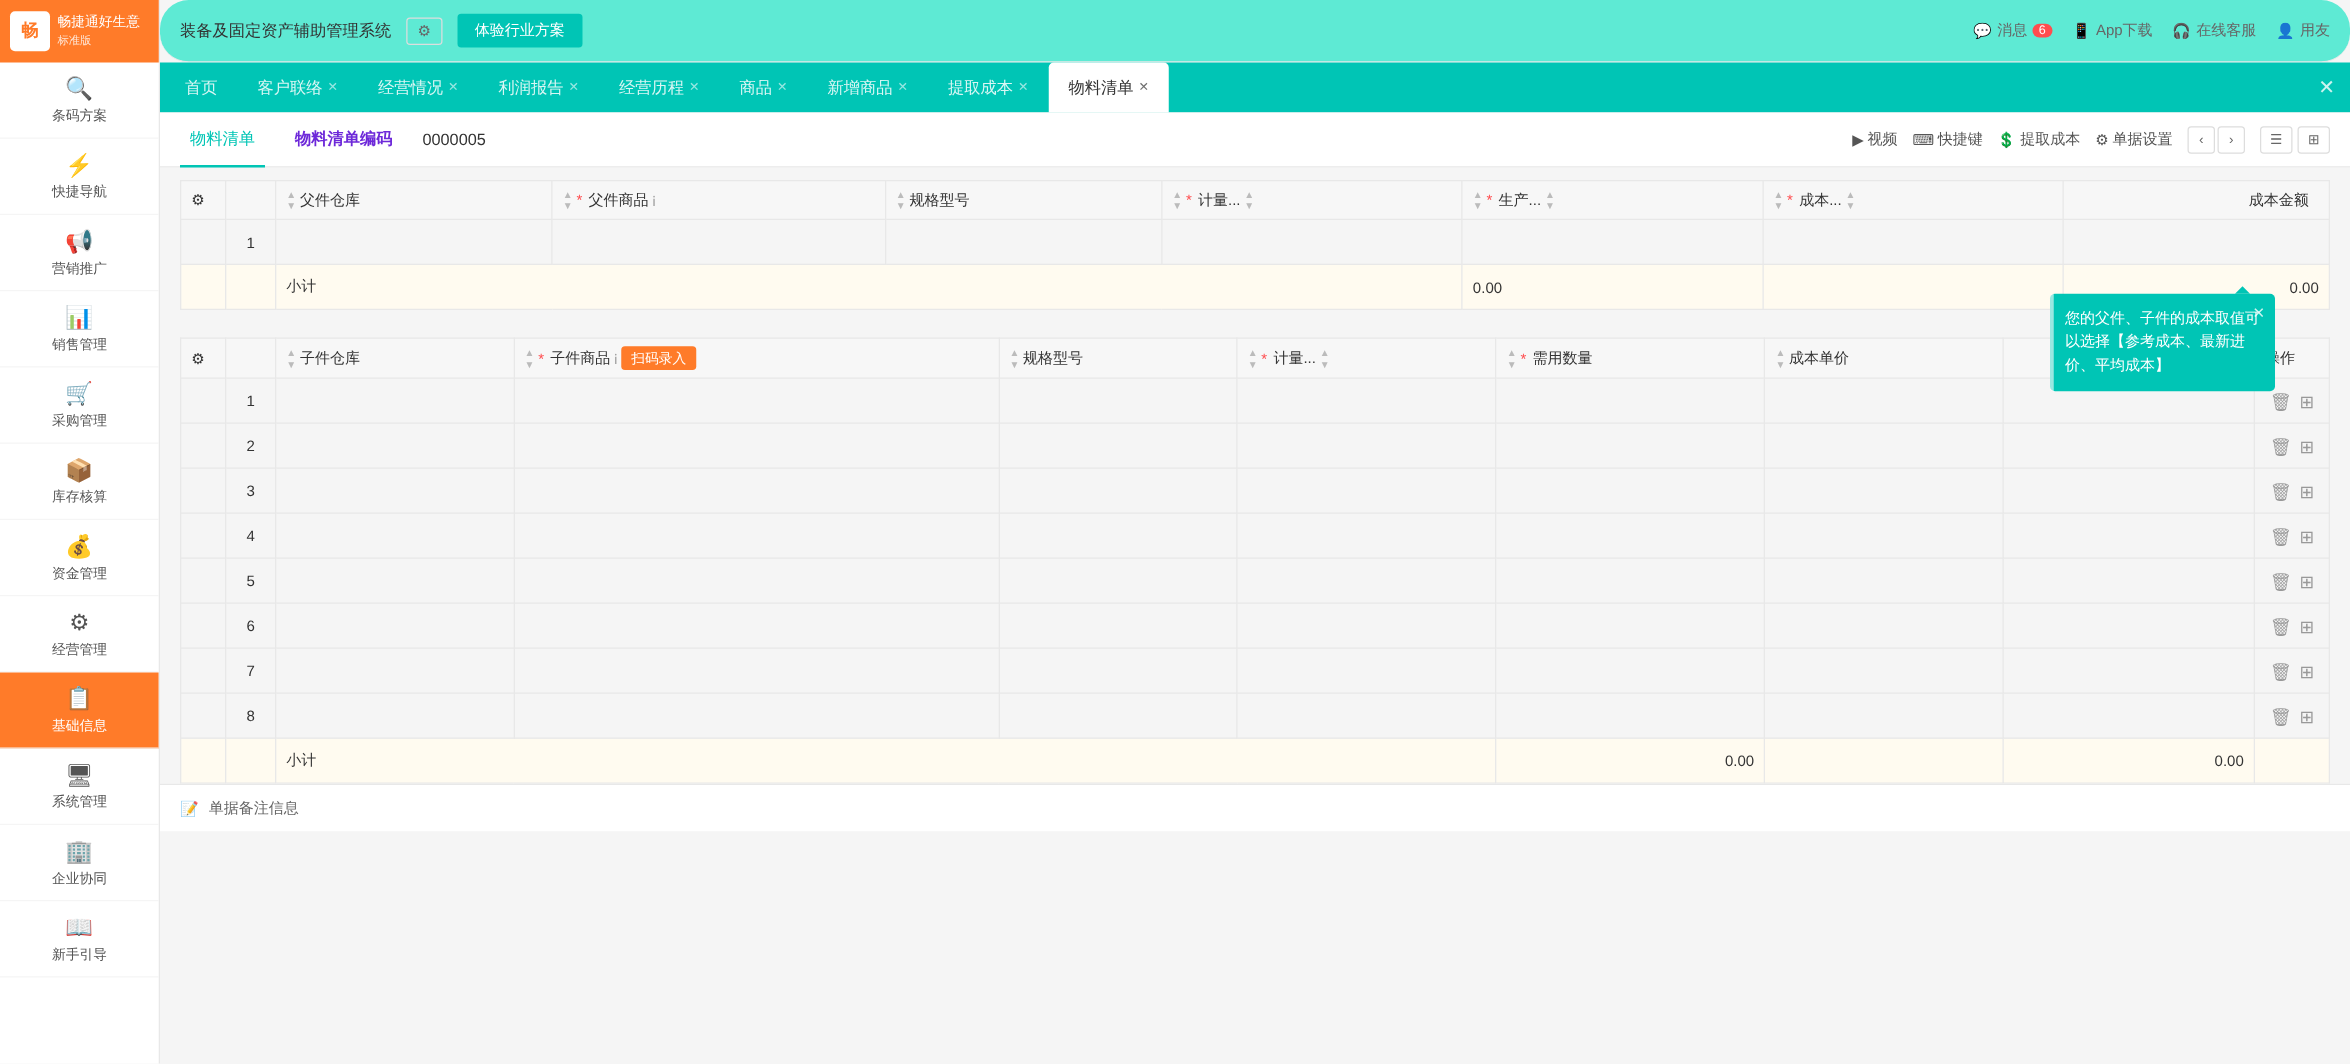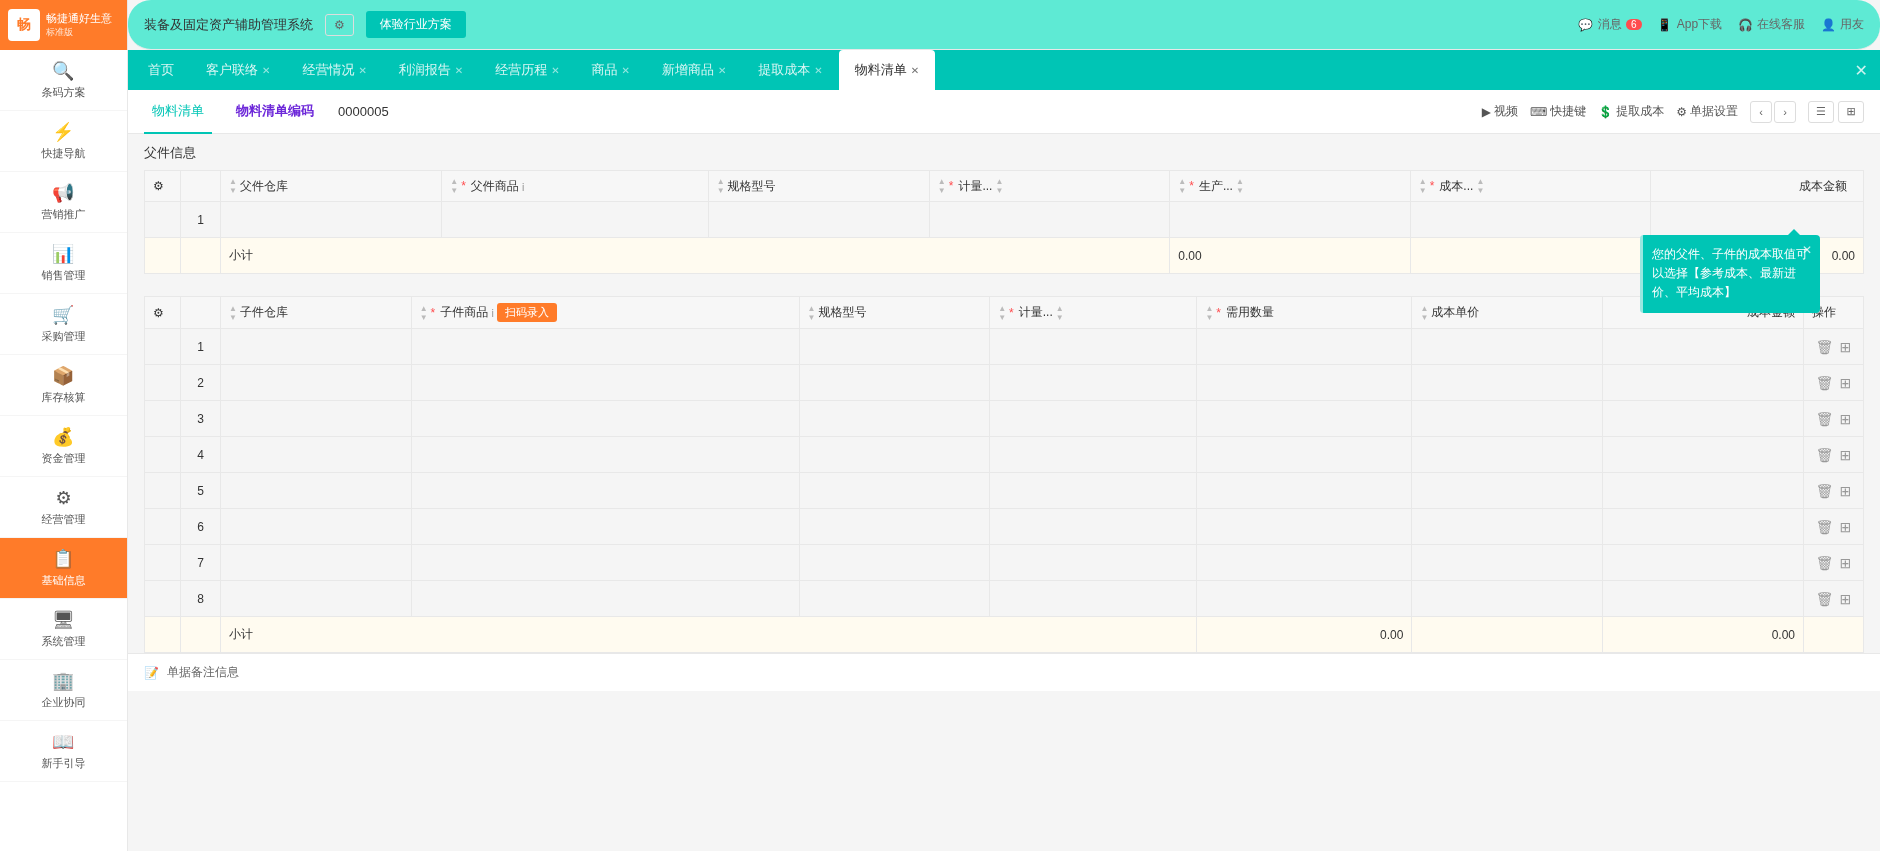--- a/index.html
+++ b/index.html
@@ -488,21 +488,20 @@
             <div class="nav-arrow">›</div>
           </div>
           <div style="display:flex;gap:4px;align-items:center;">
             <div class="nav-arrow" style="width:26px;">☰</div>
             <div class="nav-arrow" style="width:26px;">⊞</div>
           </div>
         </div>
       </div>
 
       <div class="section">
-        <div class="section-title">父件信息</div>
         <table class="data-table">
           <thead>
             <tr>
               <th class="col-settings">
                 <span>⚙</span>
               </th>
               <th class="col-num"></th>
               <th>
                 <div class="col-header-actions">
                   <span class="sort-arrows">

